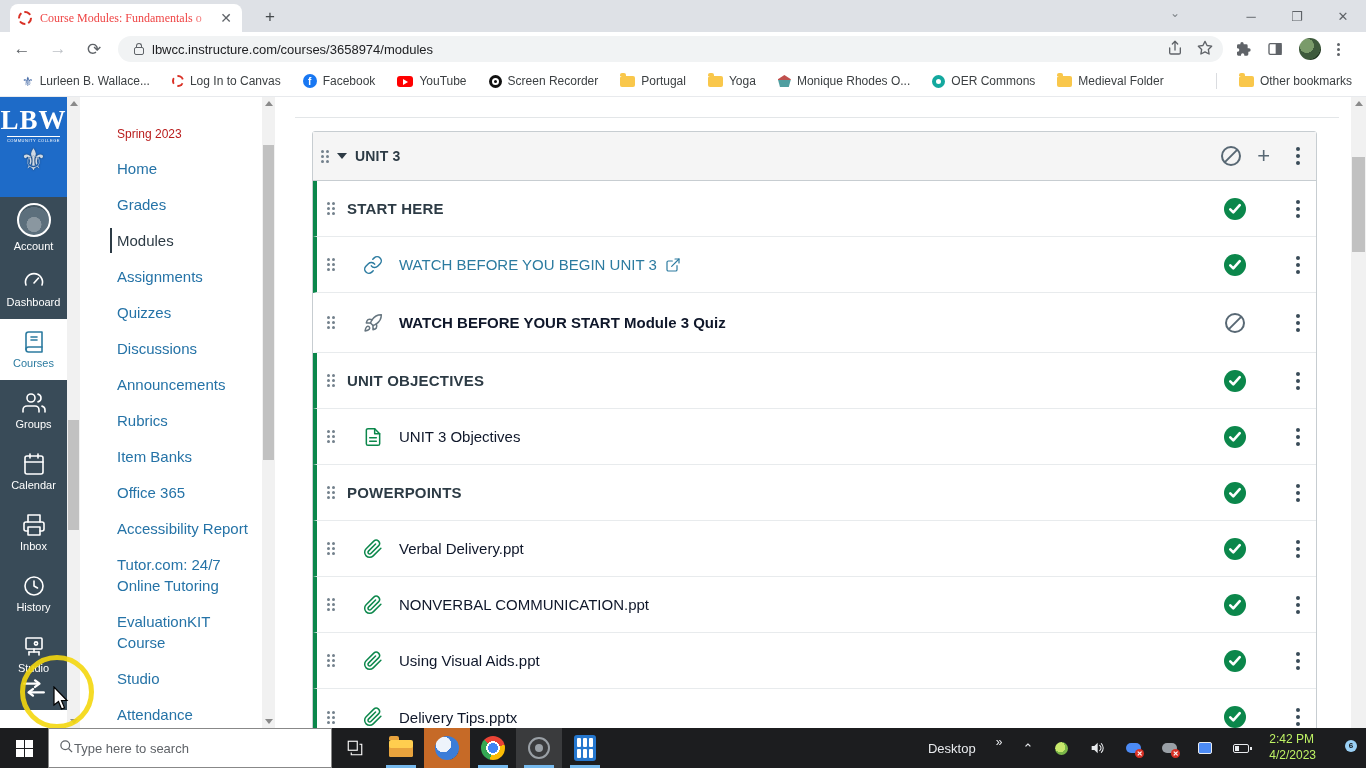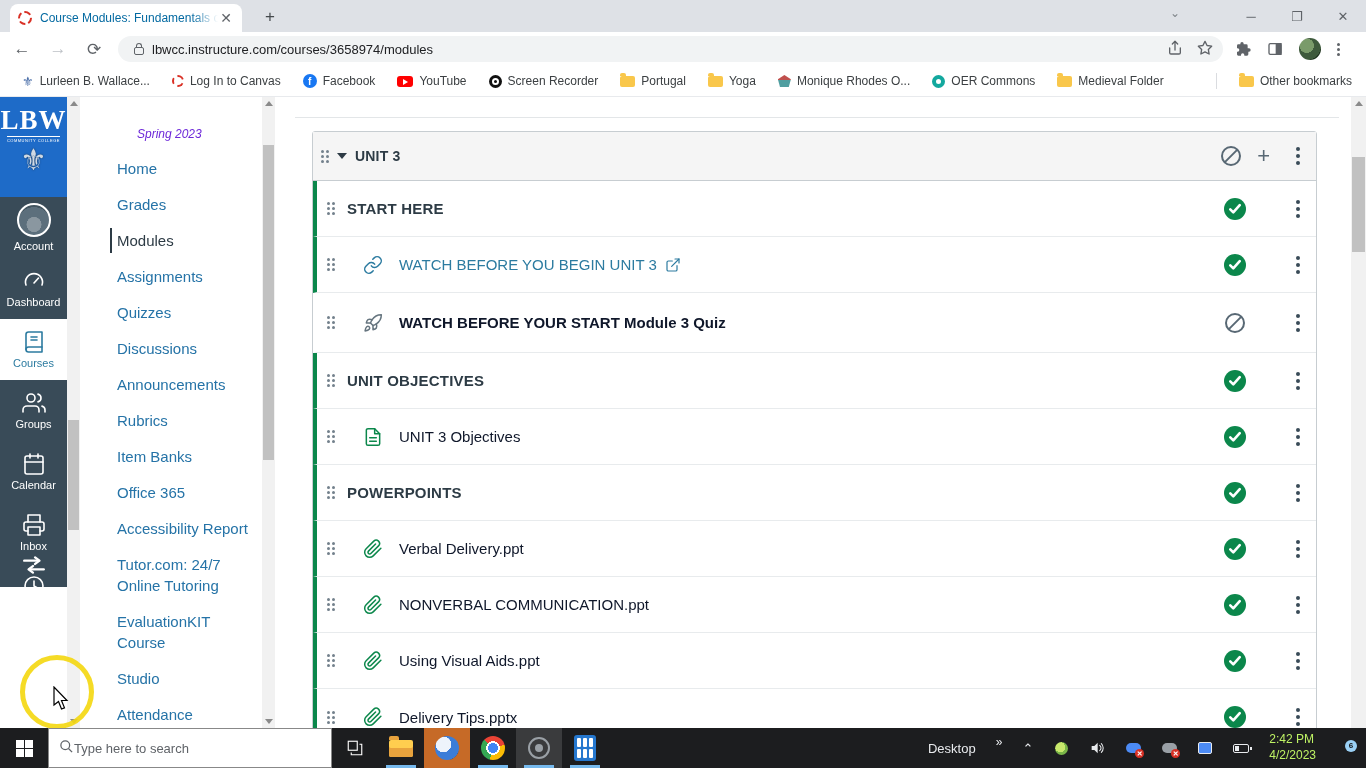--- a/index.html
+++ b/index.html
@@ -4,22 +4,22 @@
 <style>
   * { margin:0; padding:0; box-sizing:border-box; }
   html,body { width:1366px; height:768px; overflow:hidden; }
   body { font-family:"Liberation Sans", sans-serif; background:#fff; }
   .screen { position:relative; width:1366px; height:768px; overflow:hidden; background:#fff; }
 
   
   .titlebar { position:absolute; top:0; left:0; width:100%; height:32px; background:#DEE1E6; }
   .tab { position:absolute; left:10px; top:4px; width:232px; height:28px; background:#fff;
          border-radius:8px 8px 0 0; display:flex; align-items:center; padding:0 8px; }
-  .tab-title { flex:1; font-size:12px; color:#0369a1; white-space:nowrap; overflow:hidden; margin-left:8px;
-               -webkit-mask-image:linear-gradient(90deg,#000 85%,transparent); mask-image:linear-gradient(90deg,#000 85%,transparent); }
+  .tab-title { flex:1; font-size:12px; color:#ef4444; white-space:nowrap; overflow:hidden; margin-left:8px;
+               -webkit-mask-image:linear-gradient(90deg,#000 85%,transparent); mask-image:linear-gradient(90deg,#000 85%,transparent);font-family:Liberation Serif, serif; }
   .favicon-dashed { width:14px; height:14px; border-radius:50%; border:2px dashed #D93025; flex:0 0 auto; }
   .tab-close { font-size:14px; color:#5f6368; padding:0 2px; cursor:default; }
   .newtab-btn { position:absolute; left:258px; top:7px; width:24px; height:20px; font-size:17px; color:#45494d;
                 display:flex; align-items:center; justify-content:center; }
   .win-controls { position:absolute; right:0; top:0; height:32px; display:flex; align-items:center; color:#5f6368; }
   .win-controls span { width:46px; text-align:center; font-size:13px; }
   .wc-chevron { position:absolute; right:186px; top:6px; color:#80868b; font-size:12px; }
 
   .toolbar { position:absolute; top:32px; left:0; width:100%; height:34px; background:#fff; display:flex; align-items:center; }
   .nav-btn { width:28px; text-align:center; font-size:17px; color:#5f6368; margin-left:8px; }
@@ -52,21 +52,21 @@
   .ic-yt { width:16px; height:11px; background:#FF0000; border-radius:3px; position:relative; }
   .ic-yt::before { content:''; position:absolute; left:6px; top:3px; border-left:5px solid #fff;
                    border-top:3px solid transparent; border-bottom:3px solid transparent; }
   .ic-rec { width:13px; height:13px; border-radius:50%; background:#111; position:relative; }
   .ic-rec::before { content:''; position:absolute; inset:3px; border-radius:50%; border:2px solid #fff; }
   .ic-heart { width:13px; height:12px; background:linear-gradient(#C0504D 45%, #4F9EA0 45%);
               clip-path:polygon(50% 0,100% 35%,84% 100%,16% 100%,0 35%); }
   .ic-ring { width:13px; height:13px; border-radius:50%; border:4px solid #13A89E; background:#fff; }
 
   
-  .gnav { position:absolute; top:97px; left:0; width:67px; height:490px; background:#394B58; color:#fff; }
+  .gnav { position:absolute; top:97px; left:0; width:67px; height:613px; background:#394B58; color:#fff; }
   .gnav-logo { width:67px; height:100px; background:#1E6BC8; display:flex; flex-direction:column; align-items:center; padding-top:8px; }
   .lbw-text { font-family:"Liberation Serif", serif; font-size:27px; font-weight:bold; letter-spacing:1px; }
   .lbw-sub { font-size:4px; letter-spacing:.5px; border-top:1px solid #fff; padding-top:1px; }
   .lbw-fleur { font-size:30px; line-height:1; color:#cfd9e4; margin-top:2px; text-shadow:0 0 2px #22364a; }
   .gitem { height:61px; display:flex; flex-direction:column; align-items:center; justify-content:center; gap:3px; }
   .gitem .glabel { font-size:11px; }
   .gitem svg { width:24px; height:24px; stroke:#fff; fill:none; stroke-width:1.6; stroke-linecap:round; stroke-linejoin:round; }
   .gitem.active { background:#fff; color:#2c7ba0; }
   .gitem.active svg { stroke:#2c7ba0; }
   .gavatar { width:34px; height:34px; border-radius:50%; border:2px solid #fff;
@@ -77,21 +77,21 @@
   
   .sb { position:absolute; background:#F1F1F1; }
   .sb .sb-up, .sb .sb-down { position:absolute; left:0; width:100%; height:13px; display:flex; align-items:center; justify-content:center; }
   .sb .sb-up { top:0; } .sb .sb-down { bottom:0; }
   .sb .tri-up { border-left:4px solid transparent; border-right:4px solid transparent; border-bottom:5px solid #8a8a8a; }
   .sb .tri-down { border-left:4px solid transparent; border-right:4px solid transparent; border-top:5px solid #8a8a8a; }
   .sb .thumb { position:absolute; left:1px; right:1px; background:#C1C1C1; }
 
   
   .cnav { position:absolute; top:97px; left:80px; width:182px; height:631px; background:#fff; padding:30px 0 0 37px; }
-  .cnav .term { font-size:12px; font-style:italic; color:#6d28d9; margin-bottom:17px;margin-left:20px; }
+  .cnav .term { font-size:12px; color:#b91c1c; margin-bottom:17px; }
   .cnav ul { list-style:none; }
   .cnav li { margin-bottom:15px; font-size:15px; line-height:21px; color:#2573A7; width:142px; position:relative; }
   .cnav li.active { color:#2D3B45; }
   .cnav li.active::before { content:''; position:absolute; left:-7px; top:-2px; bottom:-2px; width:2px; background:#2D3B45; }
 
   
   .content { position:absolute; top:97px; left:275px; width:1074px; height:631px; background:#fff; overflow:hidden; }
   .content-hairline { position:absolute; top:20px; left:20px; right:10px; height:1px; background:#e3e6e8; }
   .module-box { position:absolute; top:34px; left:37px; width:1005px; border:1px solid #C7CDD1; border-radius:3px; background:#fff; }
   .module-header { height:49px; background:#F5F5F5; border-bottom:1px solid #C7CDD1; display:flex; align-items:center; padding:0 12px 0 8px; }

